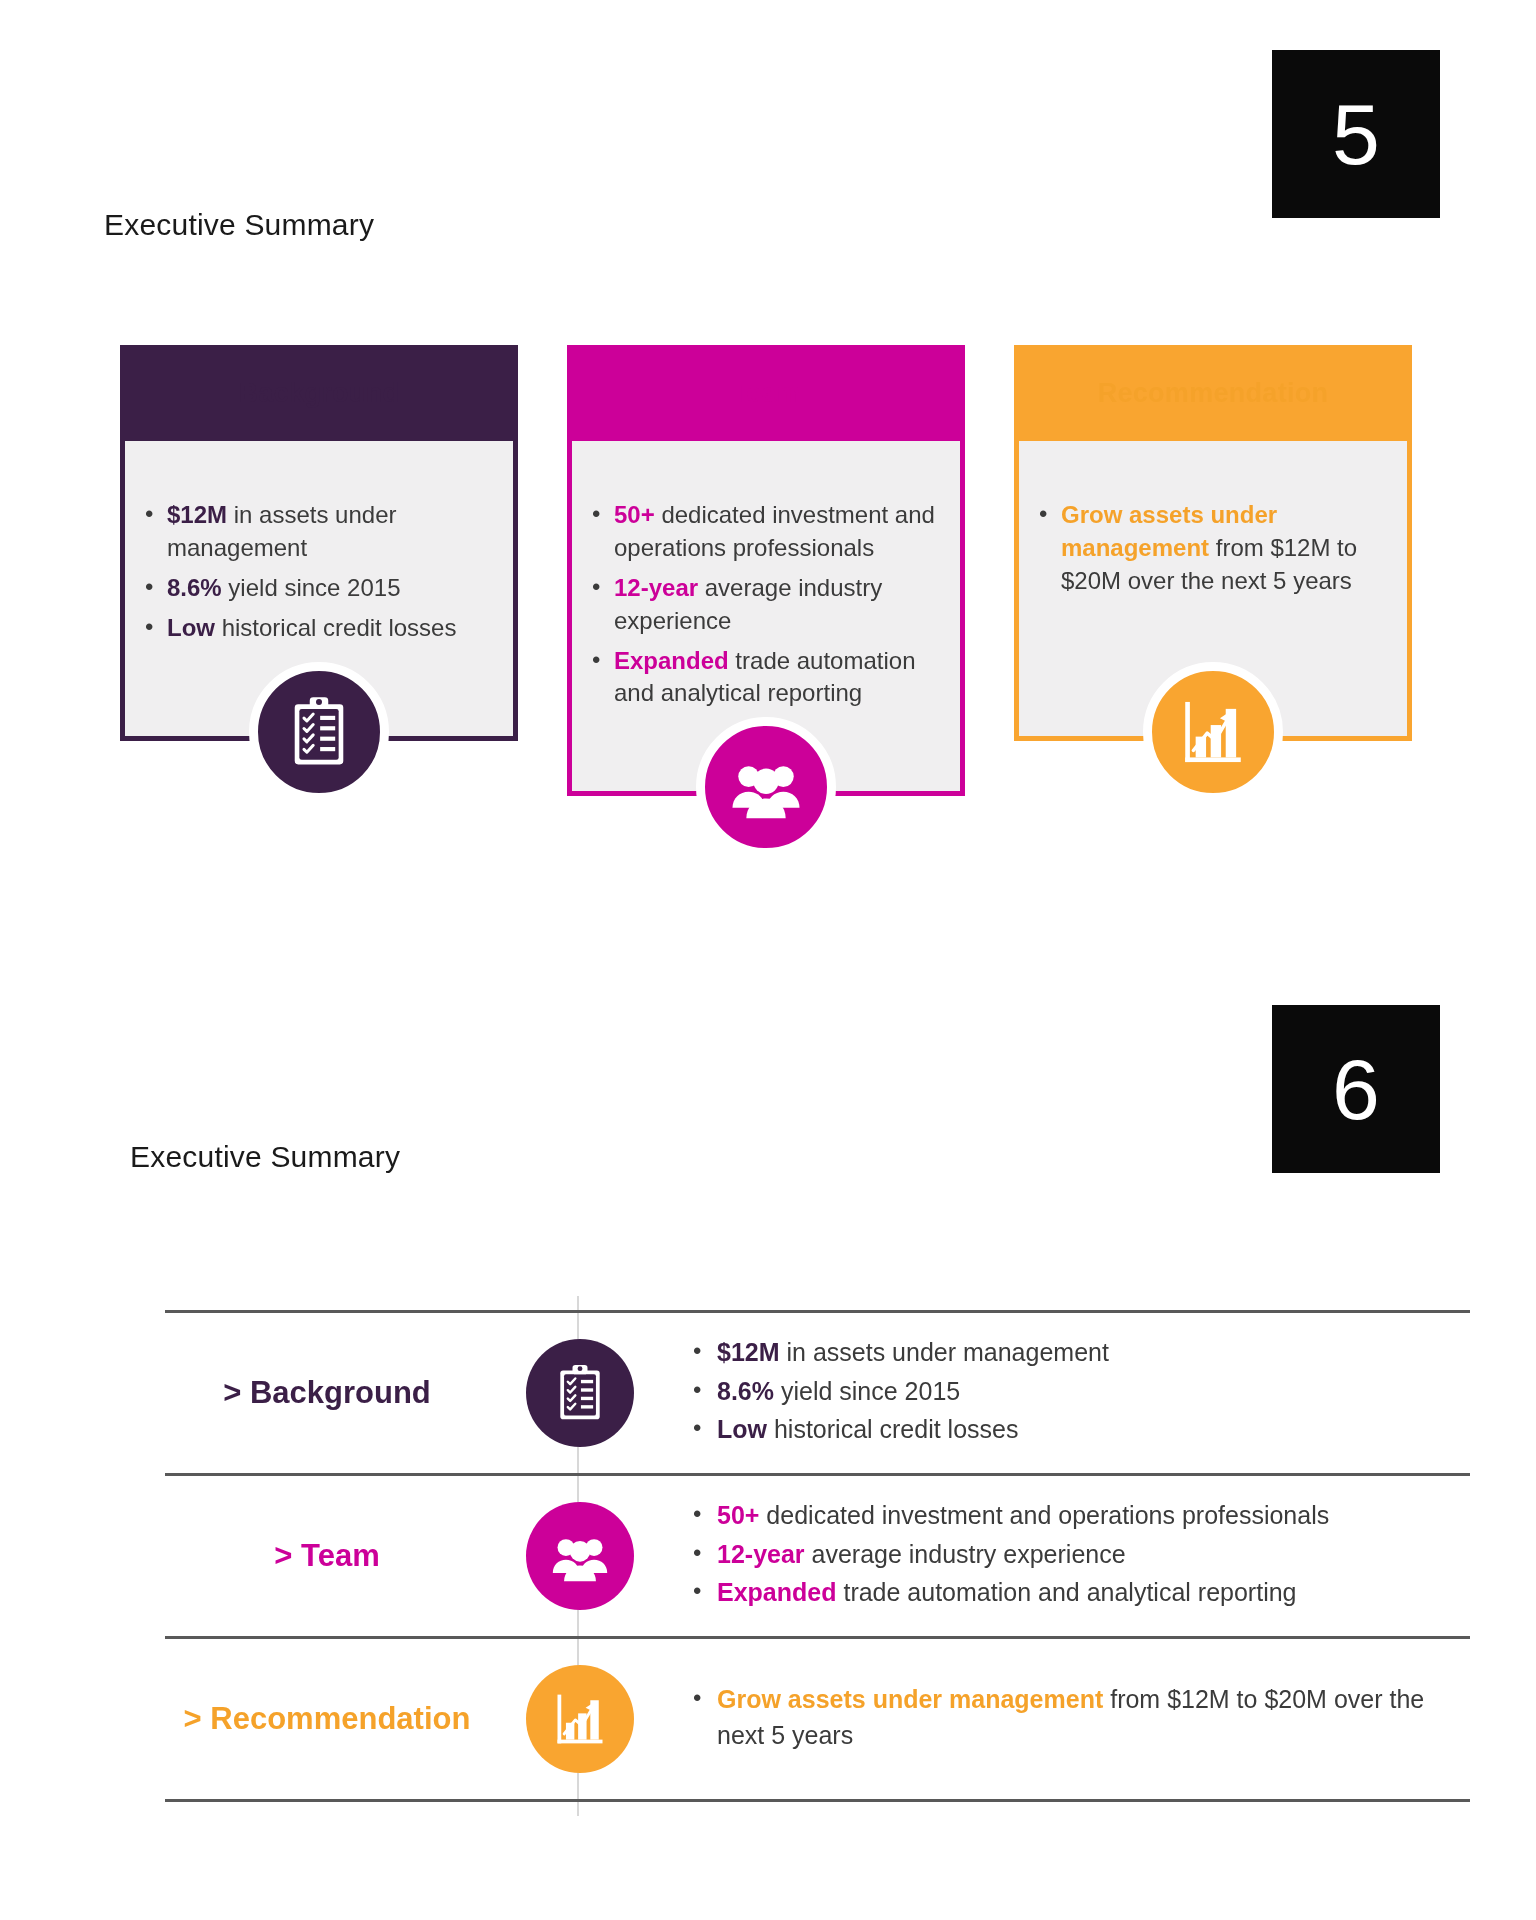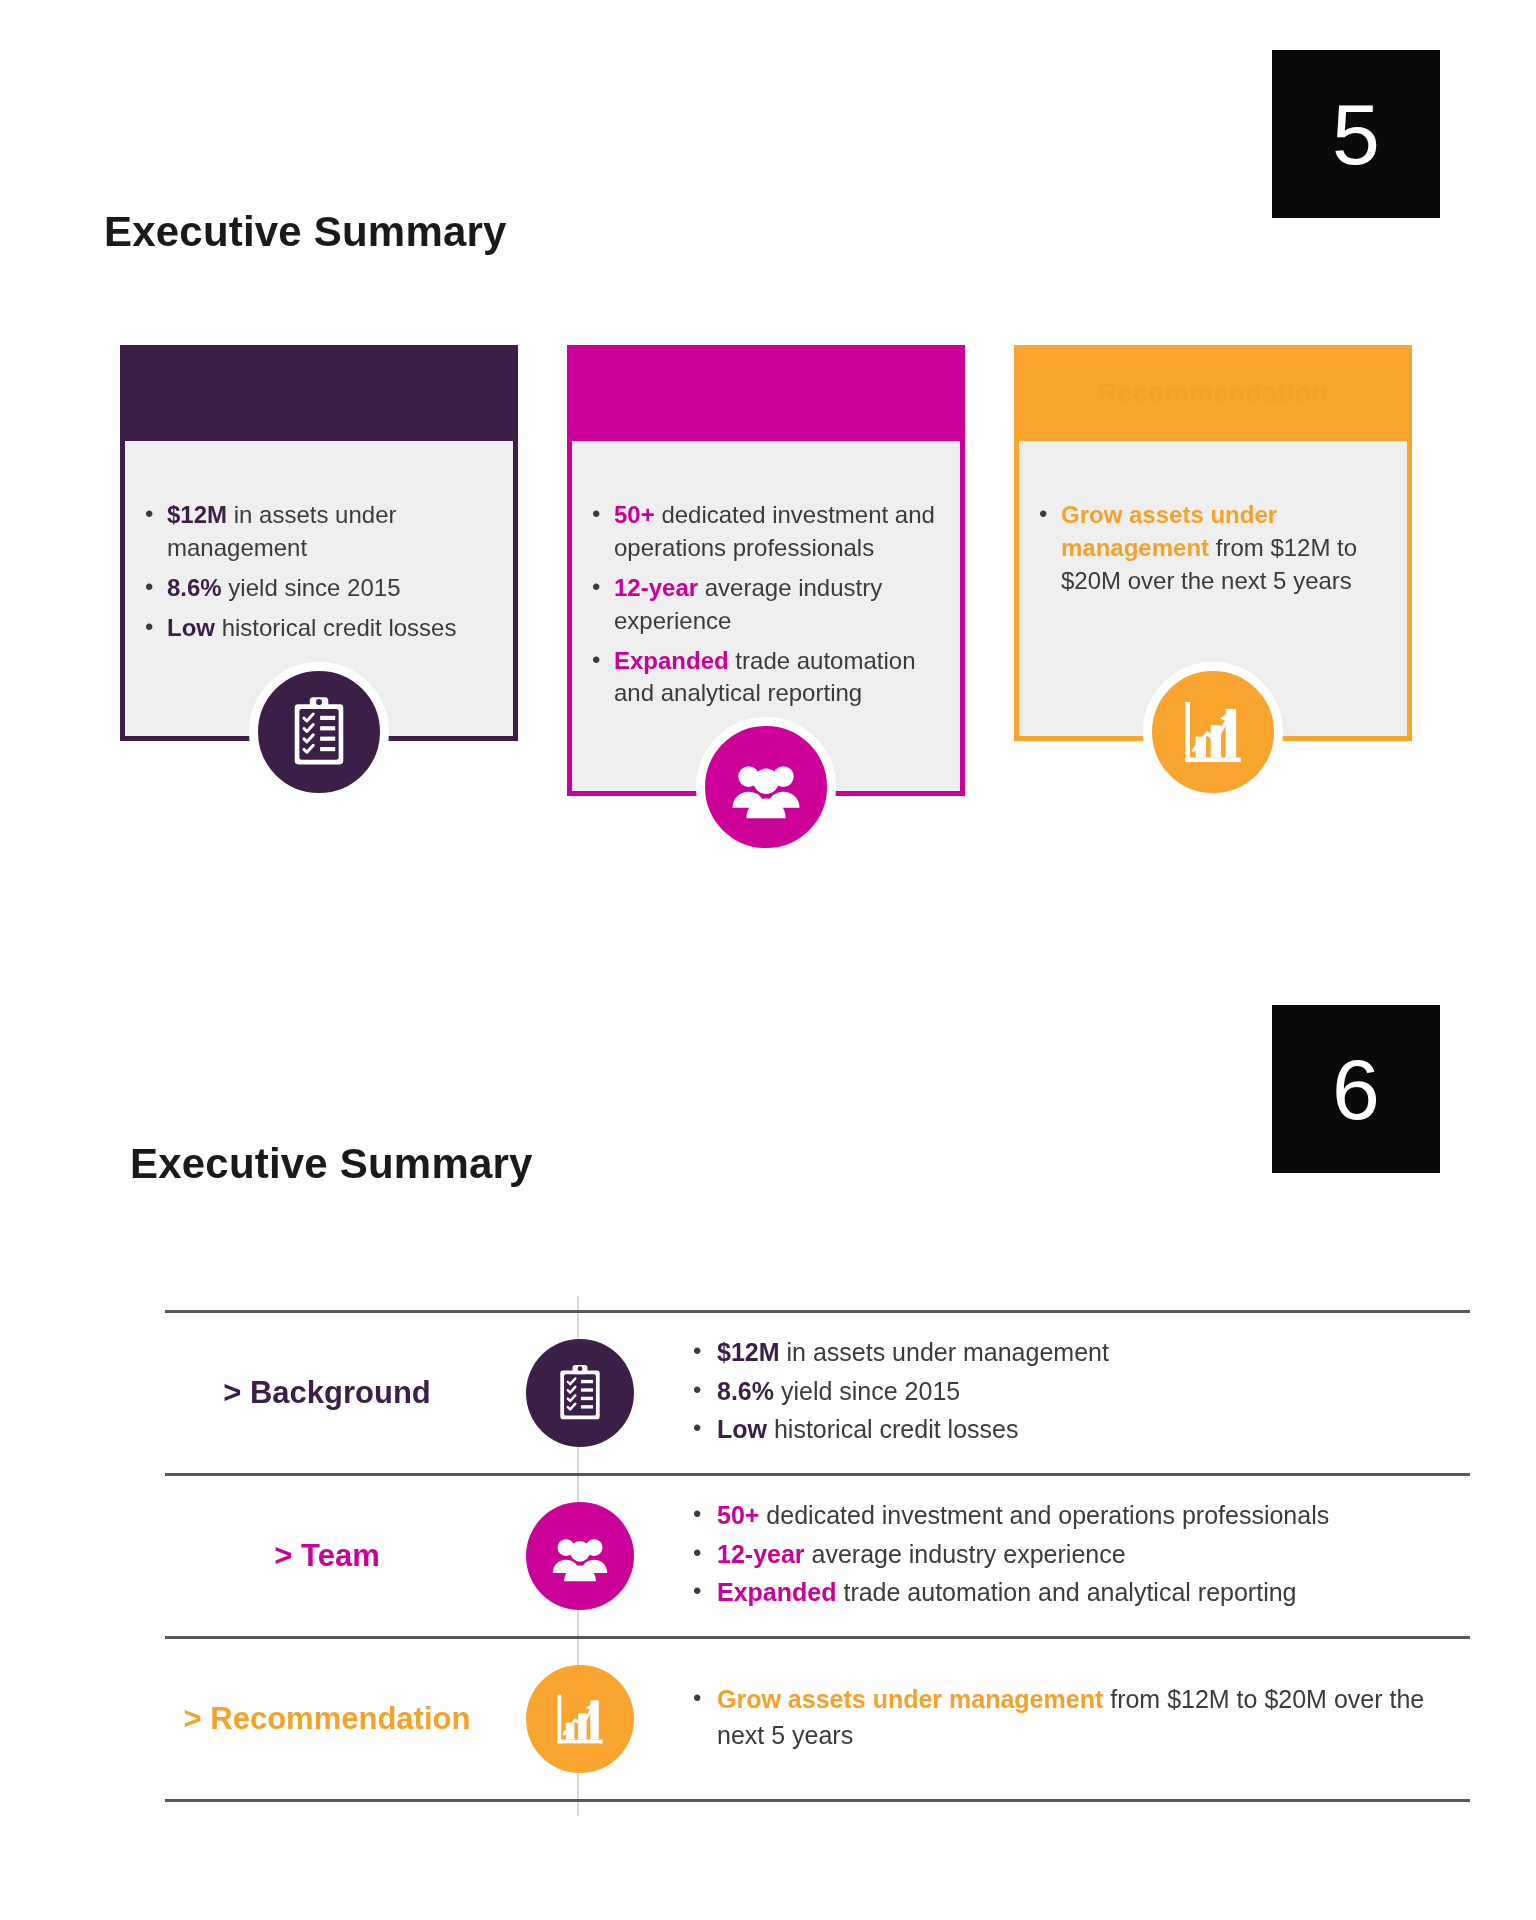--- a/index.html
+++ b/index.html
@@ -30,22 +30,22 @@
     font-weight: 400;
     font-family: "Liberation Sans", sans-serif;
     line-height: 1;
   }
   #badge-5 { left: 1272px; top: 50px; }
   #badge-6 { left: 1272px; top: 1005px; }
 
   
   .slide-title {
     position: absolute;
-    font-size: 42px;
-    font-weight: 700;
+    font-size: 30px;
+    font-weight: 400;
     color: #1a1a1a;
     letter-spacing: 0.2px;
     white-space: nowrap;
   }
   #title-5 { left: 104px; top: 208px; }
   #title-6 { left: 130px; top: 1140px; }
 
   
   .cards {
     position: absolute;

